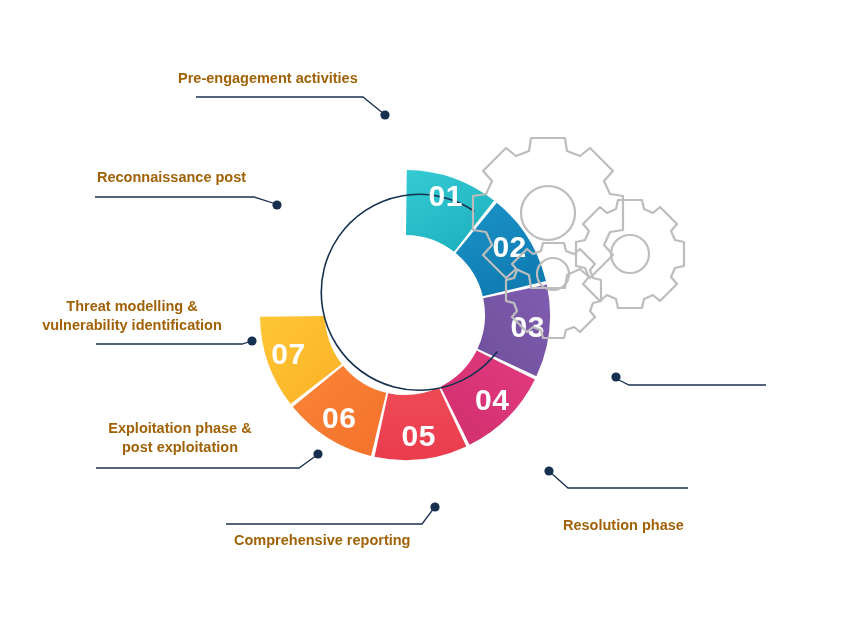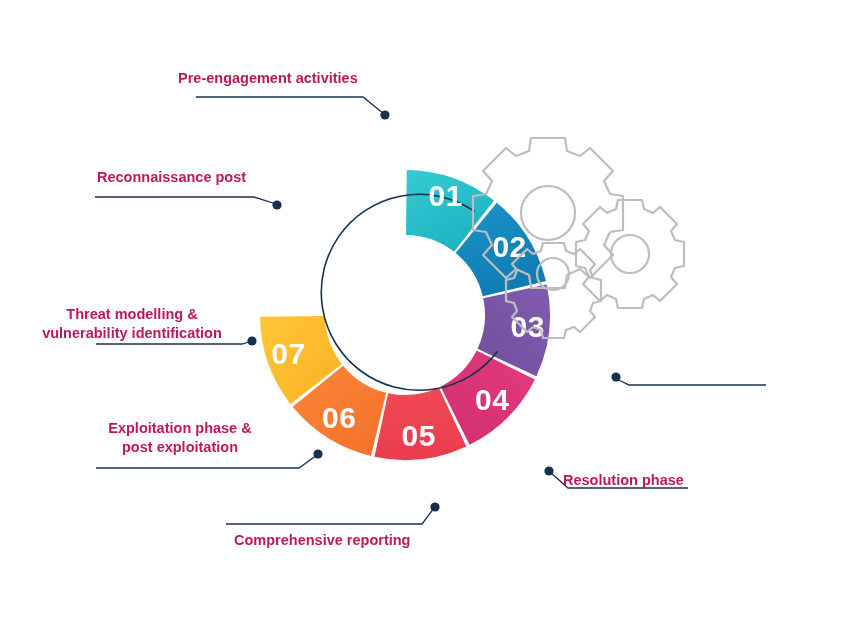--- a/index.html
+++ b/index.html
@@ -15,33 +15,33 @@
   svg.wheel{position:absolute;left:0;top:0;width:849px;height:622px;}
   .seg-num{
     fill:#ffffff;
     font-family:"Liberation Sans", sans-serif;
     font-weight:bold;
     font-size:30px;
     letter-spacing:0.5px;
   }
   .callout-label{
     position:absolute;
-    color:#be185d;
+    color:#a16207;
     font-family:"Liberation Sans", sans-serif;
     font-weight:bold;
     font-size:14.5px;
     line-height:1.32;
     white-space:pre-line;
   }
   .lbl-1{left:178px;top:69px;text-align:left;}
   .lbl-2{left:97px;top:168px;text-align:left;}
-  .lbl-3{left:29px;top:297px;text-align:center;width:206px;margin-top:8px;}
+  .lbl-3{left:29px;top:297px;text-align:center;width:206px;}
   .lbl-4{left:104px;top:419px;text-align:center;width:152px;}
   .lbl-5{left:234px;top:531px;text-align:left;}
-  .lbl-6{left:563px;top:471px;text-align:left;}
+  .lbl-6{left:563px;top:516px;text-align:left;}
   .lbl-7{left:641px;top:393px;text-align:left;}
 </style>
 </head>
 <body>
 
 <div id="stage">
 
   <svg class="wheel" viewBox="0 0 849 622">
     <defs>
       <linearGradient id="g1" x1="0%" y1="0%" x2="60%" y2="100%">

